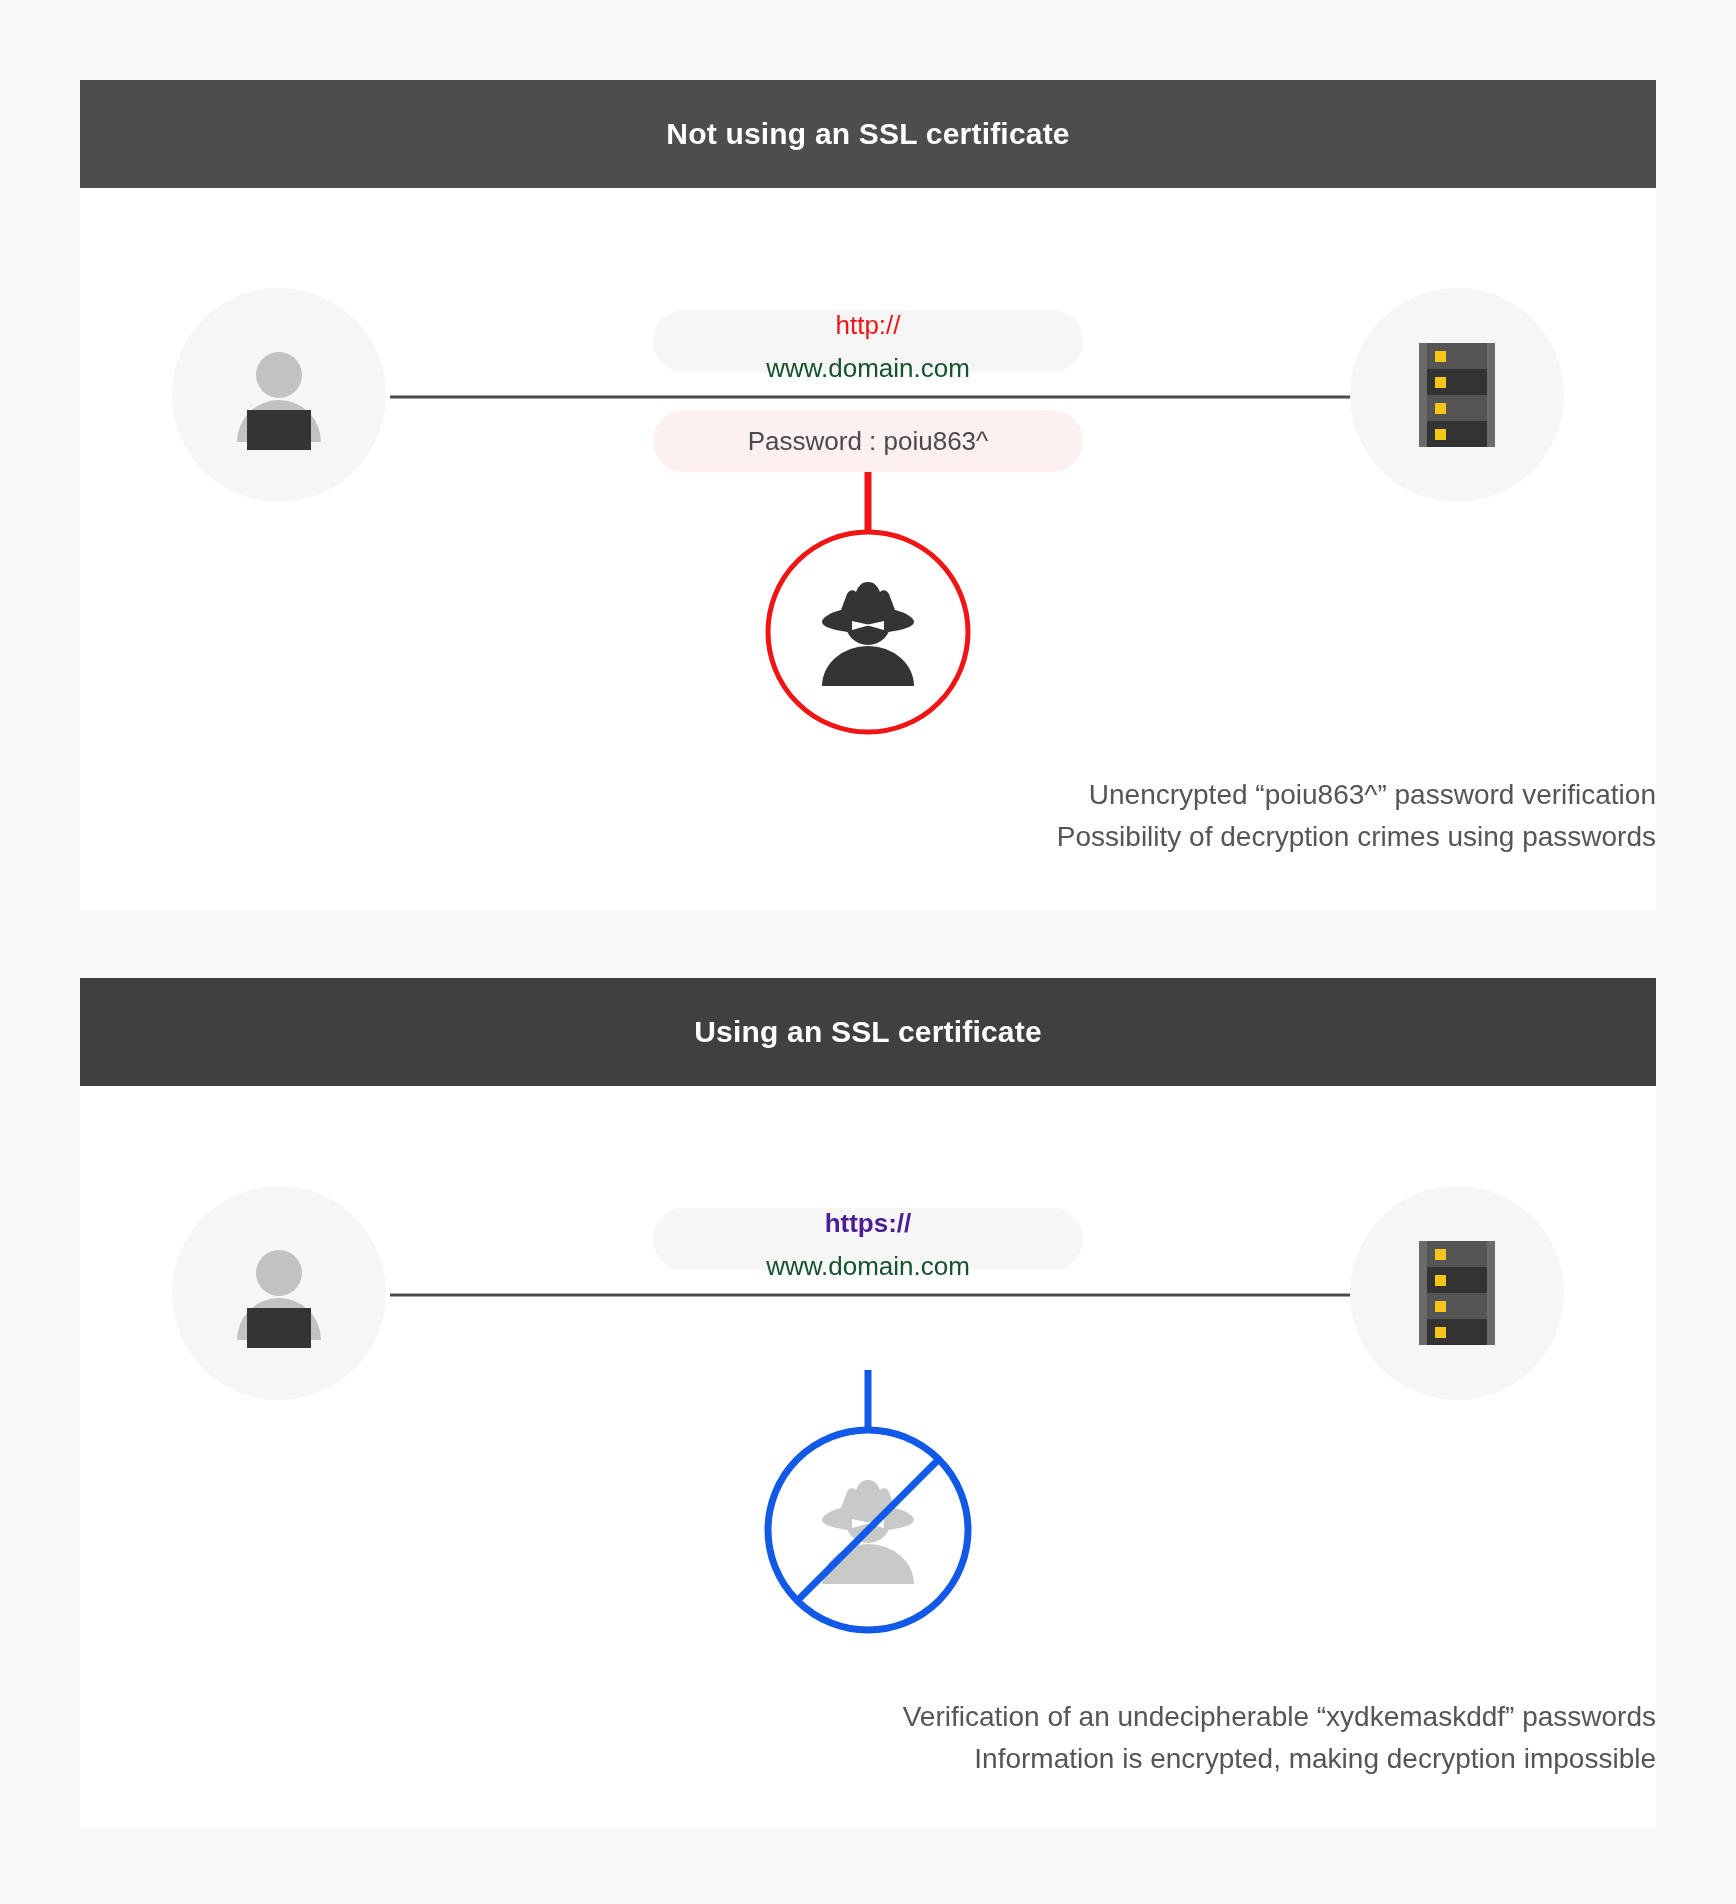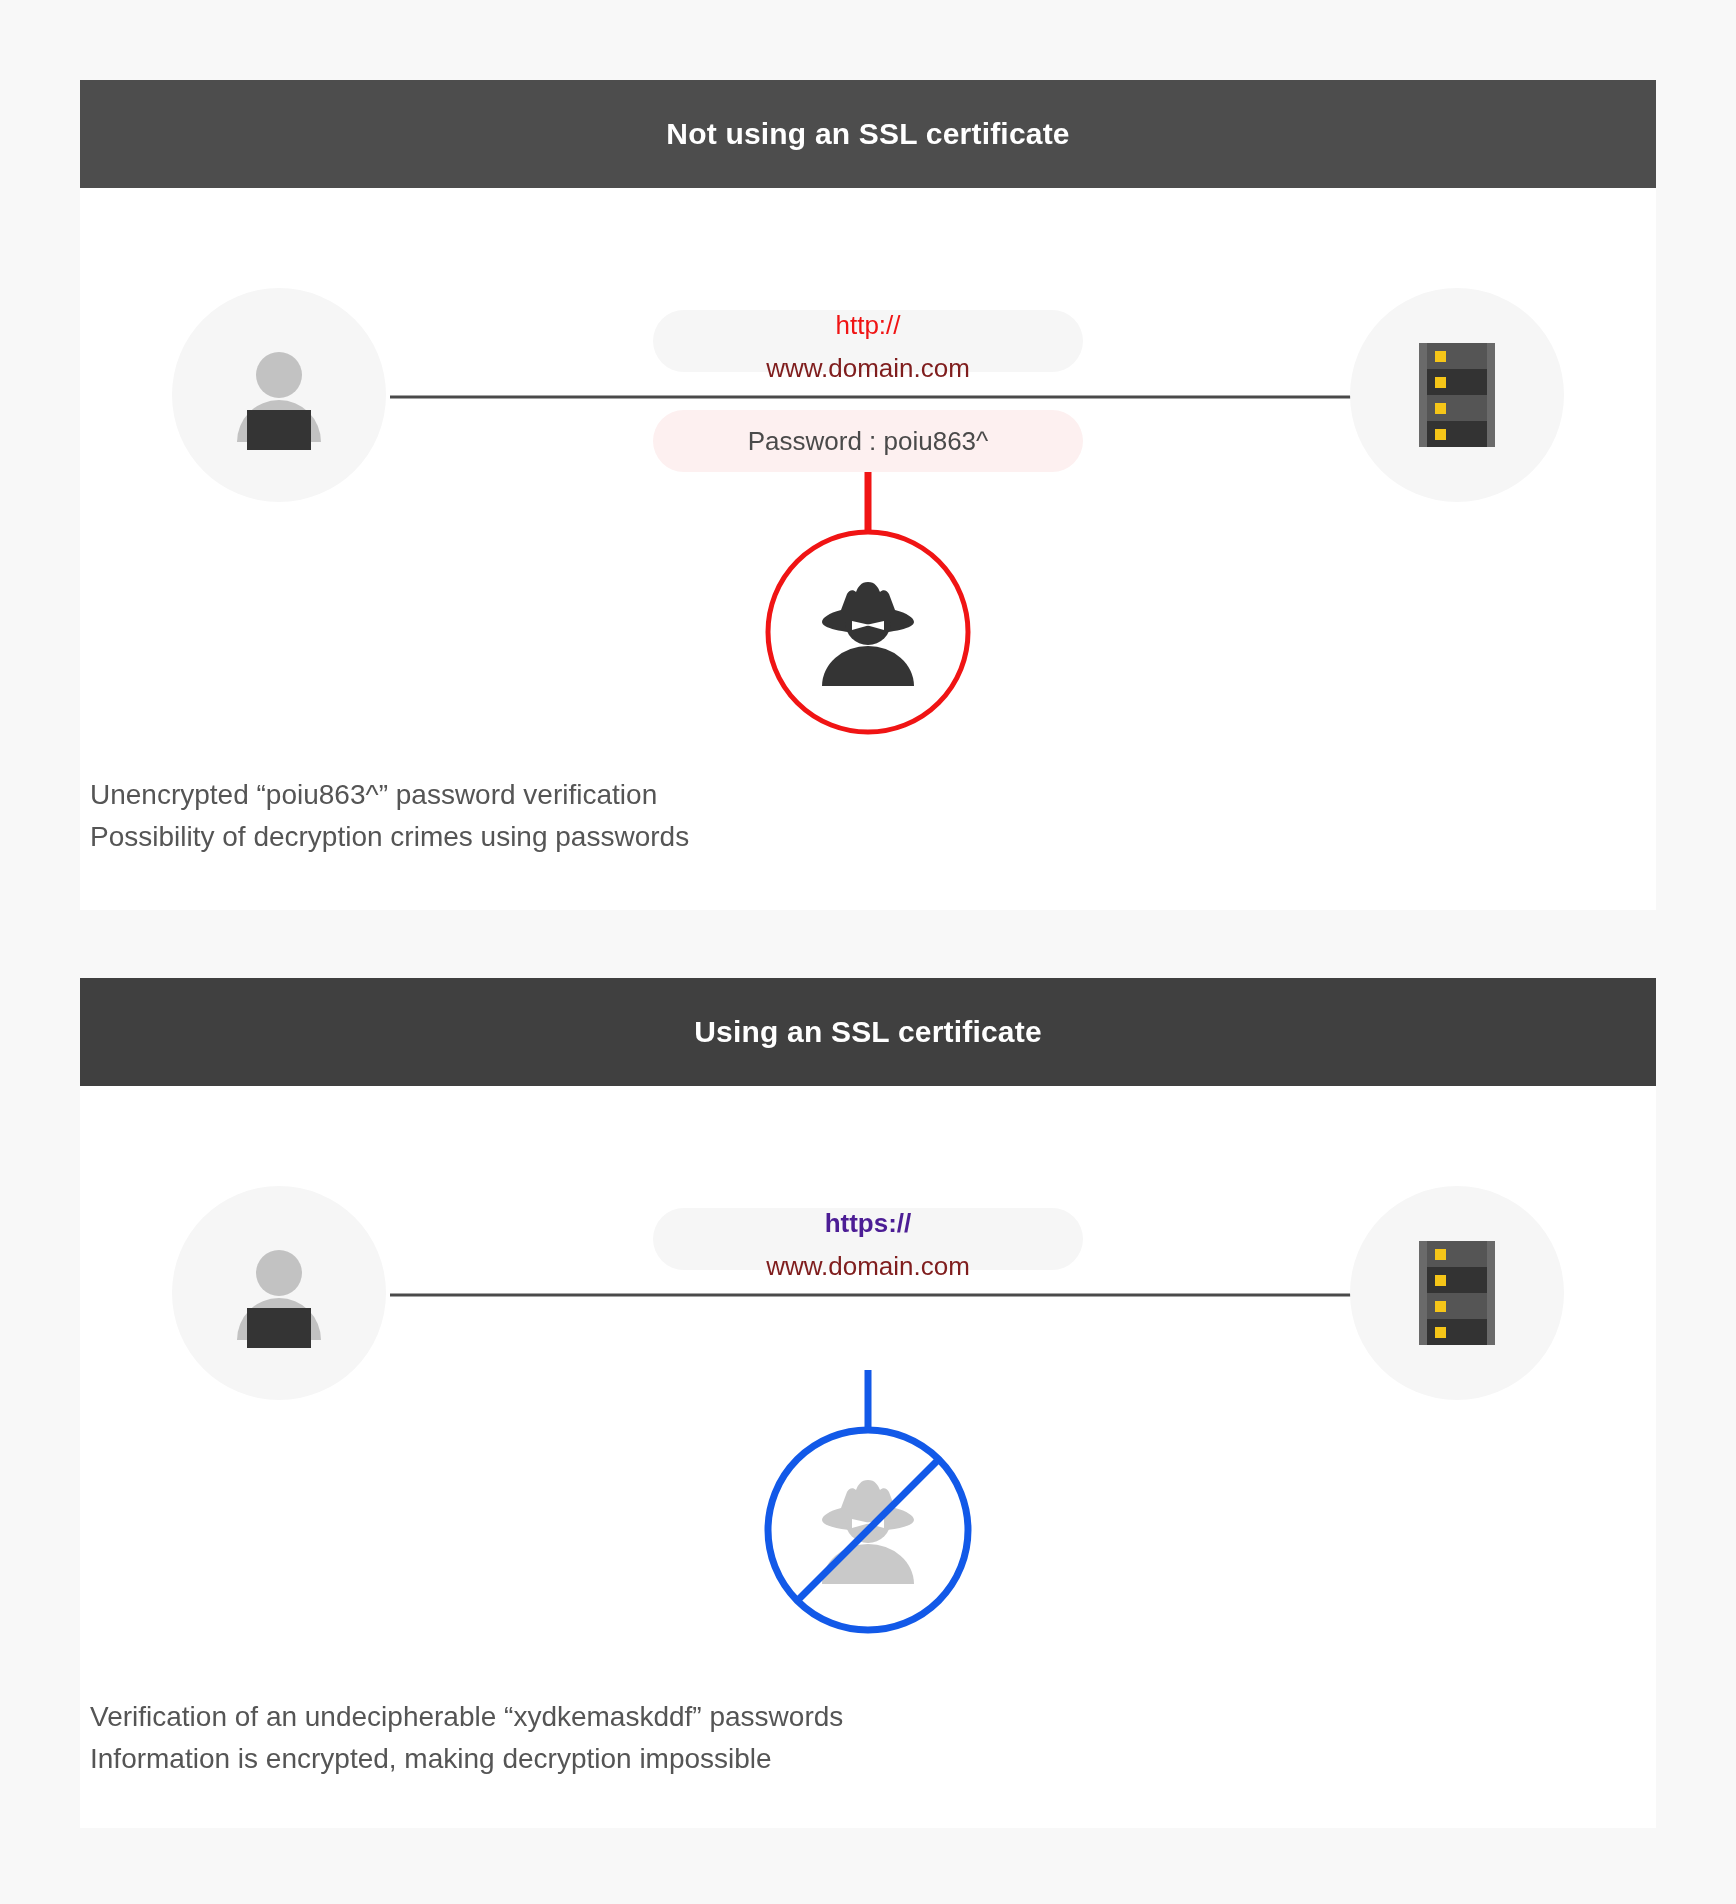--- a/index.html
+++ b/index.html
@@ -92,21 +92,21 @@
     transform: translateX(-50%);
     top: 222px;
     min-width: 430px;
     padding: 0 38px;
   }
   .pill-pw-red  { background: #fdf0f0; }
   .pill-pw-blue { background: #eef3fd; }
 
   .scheme-red  { color: #f01414; }
   .scheme-blue { color: #4c1d95; font-weight: bold; }
-  .host { color: #7f1d1d; }
+  .host { color: #14532d; }
 
   
   .connector {
     position: absolute;
     left: 50%;
     transform: translateX(-50%);
     width: 7px;
     top: 284px;
     height: 62px;
   }
@@ -121,21 +121,21 @@
     top: 338px;
     width: 212px;
     height: 212px;
   }
 
   .caption {
     position: absolute;
     left: 10px;
     right: 0;
     top: 586px;
-    text-align: left;
+    text-align: right;
     font-size: 28px;
     line-height: 42px;
     color: #555555;
   }
   .card-secure .caption { top: 610px; }
   .caption-line { display: block; }
 </style>
 </head>
 <body>
 

